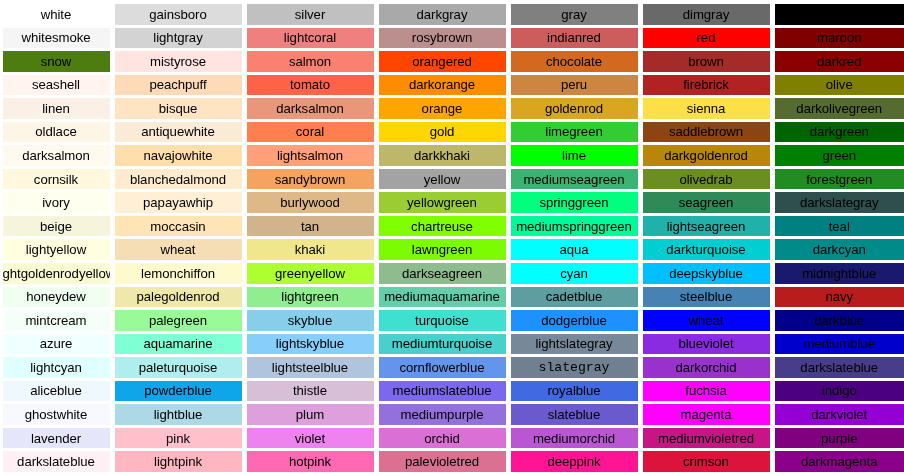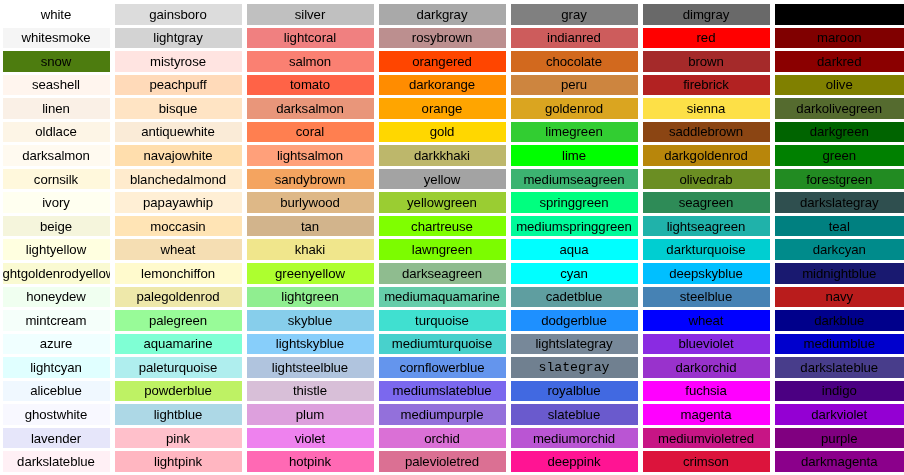--- a/index.html
+++ b/index.html
@@ -198,21 +198,21 @@
       <div class="swatch-cell col-0" style="background-color: rgb(224, 255, 255);">lightcyan</div>
       <div class="swatch-cell col-1" style="background-color: rgb(175, 238, 238);">paleturquoise</div>
       <div class="swatch-cell col-2" style="background-color: rgb(176, 196, 222);">lightsteelblue</div>
       <div class="swatch-cell col-3" style="background-color: rgb(100, 149, 237);">cornflowerblue</div>
       <div class="swatch-cell col-4" style="background-color: rgb(112, 128, 144); font-family: Liberation Mono, monospace;">slategray</div>
       <div class="swatch-cell col-5" style="background-color: rgb(153, 50, 204);">darkorchid</div>
       <div class="swatch-cell col-6" style="background-color: rgb(72, 61, 139);">darkslateblue</div>
     </div>
     <div class="swatch-row">
       <div class="swatch-cell col-0" style="background-color: rgb(240, 248, 255);">aliceblue</div>
-      <div class="swatch-cell col-1" style="background-color: #bef264;">powderblue</div>
+      <div class="swatch-cell col-1" style="background-color: #0ea5e9;">powderblue</div>
       <div class="swatch-cell col-2" style="background-color: rgb(216, 191, 216);">thistle</div>
       <div class="swatch-cell col-3" style="background-color: rgb(123, 104, 238);">mediumslateblue</div>
       <div class="swatch-cell col-4" style="background-color: rgb(65, 105, 225);">royalblue</div>
       <div class="swatch-cell col-5" style="background-color: rgb(255, 0, 255);">fuchsia</div>
       <div class="swatch-cell col-6" style="background-color: rgb(75, 0, 130);">indigo</div>
     </div>
     <div class="swatch-row">
       <div class="swatch-cell col-0" style="background-color: rgb(248, 248, 255);">ghostwhite</div>
       <div class="swatch-cell col-1" style="background-color: rgb(173, 216, 230);">lightblue</div>
       <div class="swatch-cell col-2" style="background-color: rgb(221, 160, 221);">plum</div>

